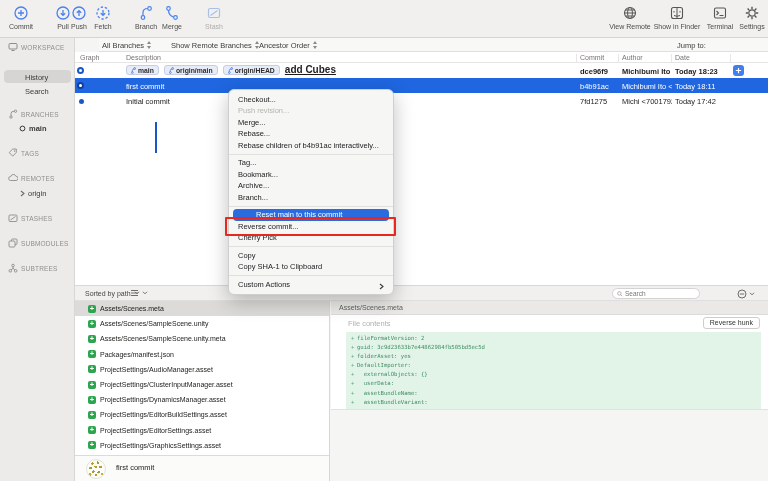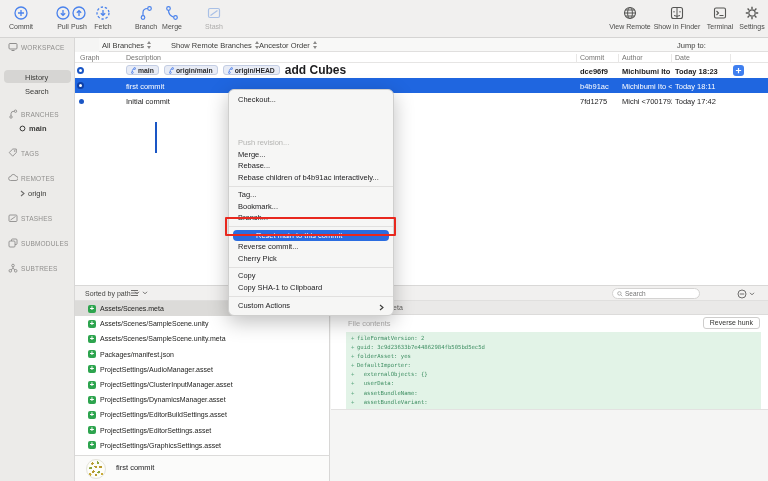--- a/index.html
+++ b/index.html
@@ -77,21 +77,21 @@
   .diffpanel { position:absolute; left:331px; top:315px; width:437px; height:95px; background:#ffffff; border-bottom:1px solid #e3e2e1; }
   .fc-label { position:absolute; left:17px; top:4px; font-size:7.5px; color:#b2b1b0; }
   .rev-btn { position:absolute; right:8px; top:2px; height:12px; padding:0 6px; background:#ffffff; border:1px solid #cecdcc; border-radius:3px; font-size:7px; color:#333331; line-height:10px; }
   .diffblock { position:absolute; left:15px; top:17px; width:415px; background:#e2f3e7; padding:2px 0; }
   .dline { display:flex; height:9.1px; font-family:"DejaVu Sans Mono", monospace; font-size:5.6px; line-height:9.1px; color:#3f8f63; white-space:pre; }
   .dline .plus { width:11px; padding-left:5px; color:#63ac85; flex:0 0 auto; }
 
   
   .ctxmenu { position:absolute; left:228px; top:89px; width:166px; background:#f6f6f5; border:1px solid #cfcfce; border-radius:6px; box-shadow:0 6px 20px rgba(0,0,0,.25); padding:4px 0; z-index:10; }
   .mi { height:11.4px; line-height:11.4px; padding:0 9px; font-size:7.5px; color:#1c1c1e; white-space:nowrap; }
-  .mi.dis { color:#b4b4b2;margin-top:32px; }
+  .mi.dis { color:#b4b4b2; }
   .mi.hl { margin:0 4px; padding:0 23px; border-radius:4px; background:#2a6ce0; color:#ffffff; }
   .mi.sub { display:flex; justify-content:space-between; align-items:flex-end; }
   .msep { height:1px; background:#e1e0df; margin:2.7px 0; }
   .redrect { position:absolute; left:225px; top:216.5px; width:171px; height:19px; border:2px solid #e8281e; border-radius:1px; z-index:11; pointer-events:none; }
 
   svg { display:block; }
   .nw { white-space:nowrap; }
 </style>
 </head>
 <body>
@@ -300,21 +300,21 @@
           <span>origin/main</span>
           </span>
         <span class="pill">
           <svg width="5" height="7" viewBox="0 0 6 8">
               <circle cx="1.6" cy="6.4" r="1.1" fill="none" stroke="#3b72e8" stroke-width=".9"></circle>
               <circle cx="4.4" cy="1.6" r="1.1" fill="none" stroke="#3b72e8" stroke-width=".9"></circle>
               <path d="M1.6 5.3V4q0-1.8 2.2-1.8" fill="none" stroke="#3b72e8" stroke-width=".9"></path>
             </svg>
           <span>origin/HEAD</span>
           </span>
-        <span style="font-size:12px; font-weight:bold; vertical-align:top; line-height:10px;">add Cubes</span>
+        <span style="font-size:10px; font-weight:bold; vertical-align:top; line-height:10px;text-decoration:underline;">add Cubes</span>
       </span>
       <span class="hash">dce96f9</span>
       <span class="auth">Michibumi Ito &lt;...</span>
       <span class="date">Today 18:23</span>
       <span class="plusbtn">
         <svg width="7" height="7" viewBox="0 0 8 8">
             <path d="M4 1v6M1 4h6" stroke="#fff" stroke-width="1.4"></path>
           </svg>
       </span>
     </div>
@@ -435,20 +435,21 @@
 
   <div class="ctxmenu">
     <div class="mi">Checkout...</div>
     <div class="mi dis">Push revision...</div>
     <div class="mi">Merge...</div>
     <div class="mi">Rebase...</div>
     <div class="mi">Rebase children of b4b91ac interactively...</div>
     <div class="msep"></div>
     <div class="mi">Tag...</div>
     <div class="mi">Bookmark...</div>
+    <div class="mi">Archive...</div>
     <div class="mi">Branch...</div>
     <div class="msep"></div>
     <div class="mi hl">Reset main to this commit</div>
     <div class="mi">Reverse commit...</div>
     <div class="mi">Cherry Pick</div>
     <div class="msep"></div>
     <div class="mi">Copy</div>
     <div class="mi">Copy SHA-1 to Clipboard</div>
     <div class="msep"></div>
     <div class="mi sub">

